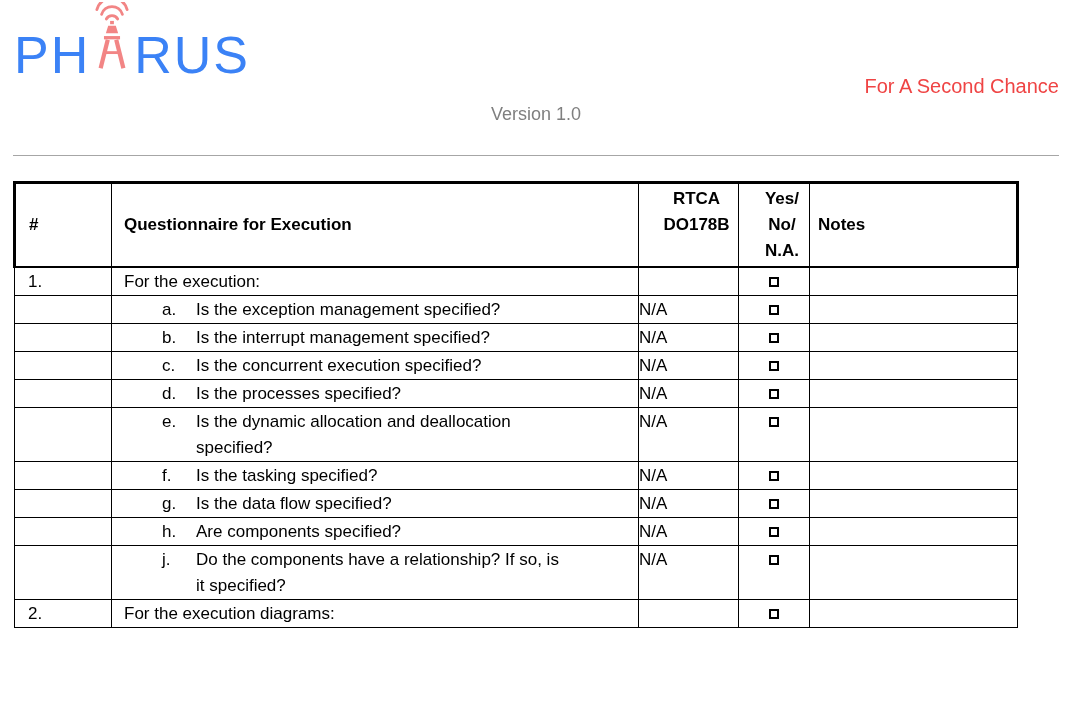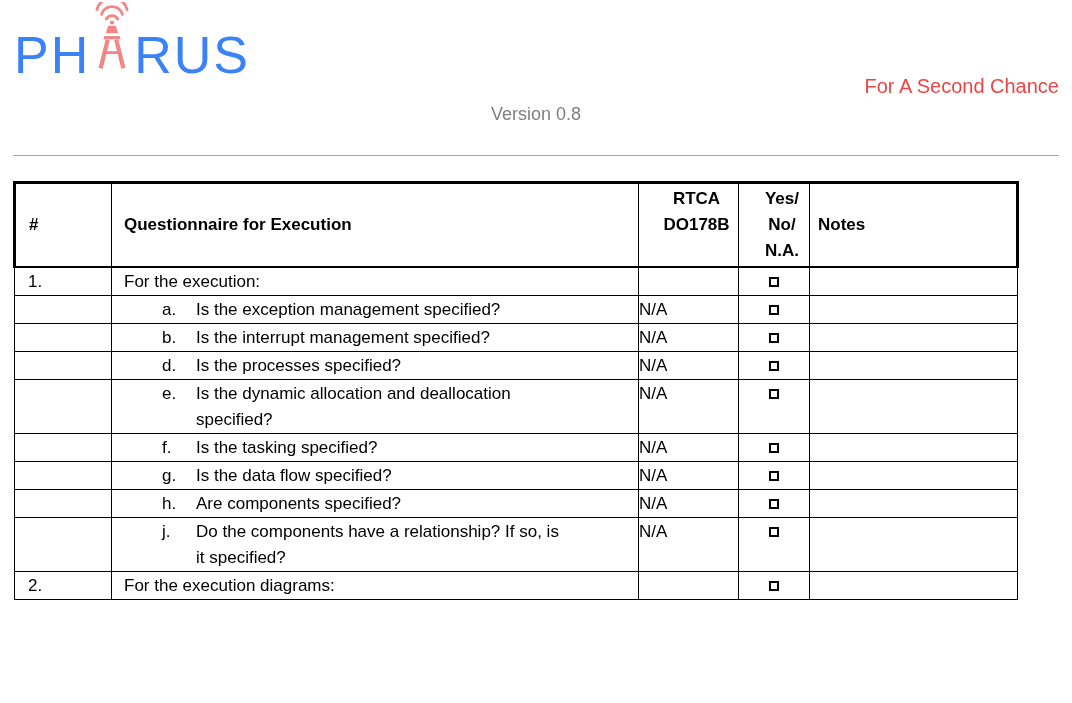--- a/index.html
+++ b/index.html
@@ -76,21 +76,21 @@
         <path d="M22.5 40 L15 70"></path>
         <path d="M31.5 40 L39 70"></path>
       </g>
     </svg>
     <span class="logo-letters">RUS</span>
   </div>
 
   <div class="tagline">For A Second Chance</div>
 
   <div class="doc-title">
-    <div>Version 0.8</div>
+    <div>Version 1.0</div>
   </div>
 
   <div class="rule"></div>
 
   <div class="table-wrap">
     <table>
       <colgroup>
         <col class="w-num">
           <col class="w-q">
           <col class="w-rtca">
@@ -120,20 +120,27 @@
           <tr>
             <td class="c-num"><span class="row-num"></span></td>
             <td class="c-q"><span class="letter">a.</span><span class="qtext">Is the exception management specified?</span></td>
             <td class="c-rtca"><span>N/A</span></td>
             <td class="c-check"><span class="checkbox"></span></td>
             <td class="c-notes"></td>
           </tr>
           <tr>
             <td class="c-num"><span class="row-num"></span></td>
             <td class="c-q"><span class="letter">b.</span><span class="qtext">Is the interrupt management specified?</span></td>
+            <td class="c-rtca"><span>N/A</span></td>
+            <td class="c-check"><span class="checkbox"></span></td>
+            <td class="c-notes"></td>
+          </tr>
+          <tr>
+            <td class="c-num"><span class="row-num"></span></td>
+            <td class="c-q"><span class="letter">c.</span><span class="qtext">Is the concurrent execution specified?</span></td>
             <td class="c-rtca"><span>N/A</span></td>
             <td class="c-check"><span class="checkbox"></span></td>
             <td class="c-notes"></td>
           </tr>
           <tr>
             <td class="c-num"><span class="row-num"></span></td>
             <td class="c-q"><span class="letter">d.</span><span class="qtext">Is the processes specified?</span></td>
             <td class="c-rtca"><span>N/A</span></td>
             <td class="c-check"><span class="checkbox"></span></td>
             <td class="c-notes"></td>

